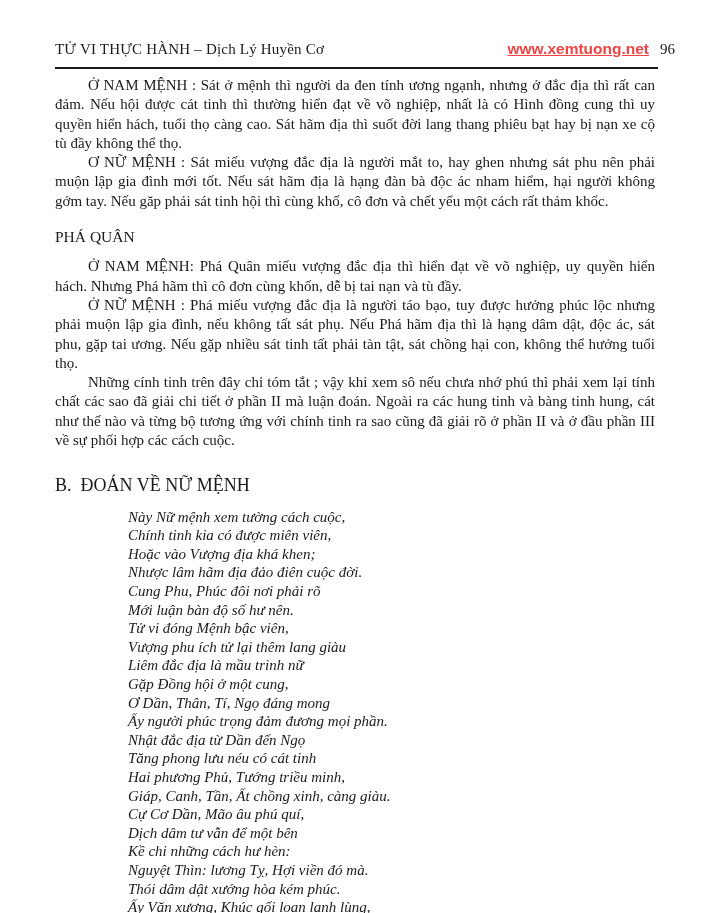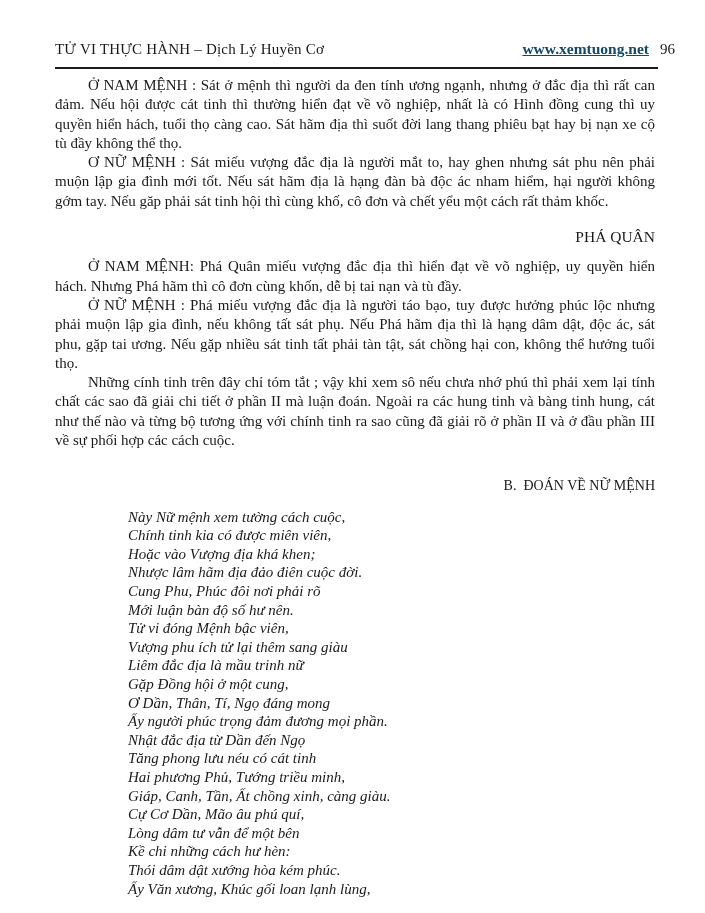--- a/index.html
+++ b/index.html
@@ -24,24 +24,24 @@
     font-size: 15px;
     letter-spacing: 0.2px;
     white-space: nowrap;
   }
   .header-right {
     display: flex;
     align-items: baseline;
     gap: 11px;
   }
   .website-link {
-    font-family: Liberation Serif, serif;
+    font-family: Liberation Sans, sans-serif;
     font-weight: bold;
     font-size: 15.5px;
-    color: #0c4a6e;
+    color: #ef4444;
     text-decoration: underline;
     cursor: pointer;
     white-space: nowrap;
   }
   .page-number { font-size: 15px; }
   .header-rule {
     border: none;
     border-top: 2px solid #1a1a1a;
     margin: 9px 47px 0 55px;
   }
@@ -49,28 +49,28 @@
     margin: 7px 50px 0 55px;
     font-size: 15px;
     line-height: 19.3px;
     text-align: justify;
   }
   p.body-para {
     margin: 0;
     text-indent: 33px;
   }
   .section-heading {
-    text-align: right;
+    text-align: left;
     font-size: 15.5px;
     margin: 16px 0 11px 0;
     white-space: pre-wrap;
   }
   .section-heading.b-heading {
     margin: 26px 0 12px 0;
-    font-size: 14px;
+    font-size: 18px;
   }
   .verse {
     margin: 0 0 0 73px;
     font-style: italic;
     text-align: left;
     line-height: 18.6px;
   }
   .verse-line { white-space: nowrap; }
 </style>
 </head>
@@ -113,44 +113,45 @@
         <div class="verse-line">Hoặc vào Vượng địa khá khen;</div>
 
         <div class="verse-line">Nhược lâm hãm địa đảo điên cuộc đời.</div>
 
         <div class="verse-line">Cung Phu, Phúc đôi nơi phải rõ</div>
 
         <div class="verse-line">Mới luận bàn độ số hư nên.</div>
 
         <div class="verse-line">Tử vi đóng Mệnh bậc viên,</div>
 
-        <div class="verse-line">Vượng phu ích tử lại thêm sang giàu</div>
+        <div class="verse-line">Vượng phu ích tử lại thêm lang giàu</div>
 
         <div class="verse-line">Liêm đắc địa là mầu trinh nữ</div>
 
         <div class="verse-line">Gặp Đồng hội ở một cung,</div>
 
         <div class="verse-line">Ơ Dần, Thân, Tí, Ngọ đáng mong</div>
 
         <div class="verse-line">Ấy người phúc trọng đảm đương mọi phần.</div>
 
         <div class="verse-line">Nhật đắc địa từ Dần đến Ngọ</div>
 
         <div class="verse-line">Tăng phong lưu néu có cát tinh</div>
 
         <div class="verse-line">Hai phương Phủ, Tướng triều minh,</div>
 
         <div class="verse-line">Giáp, Canh, Tần, Ất chồng xinh, càng giàu.</div>
 
         <div class="verse-line">Cự Cơ Dần, Mão âu phú quí,</div>
 
-        <div class="verse-line">Lòng dâm tư vẫn để một bên</div>
+        <div class="verse-line">Dịch dâm tư vẫn để một bên</div>
 
         <div class="verse-line">Kề chi những cách hư hèn:</div>
 
+        <div class="verse-line">Nguyệt Thìn: lương Tỵ, Hợi viền đó mà.</div>
 
         <div class="verse-line">Thói dâm dật xướng hòa kém phúc.</div>
 
         <div class="verse-line">Ấy Văn xương, Khúc gối loan lạnh lùng,</div>
 
       </div>
 
   </div>
 </div>
 

